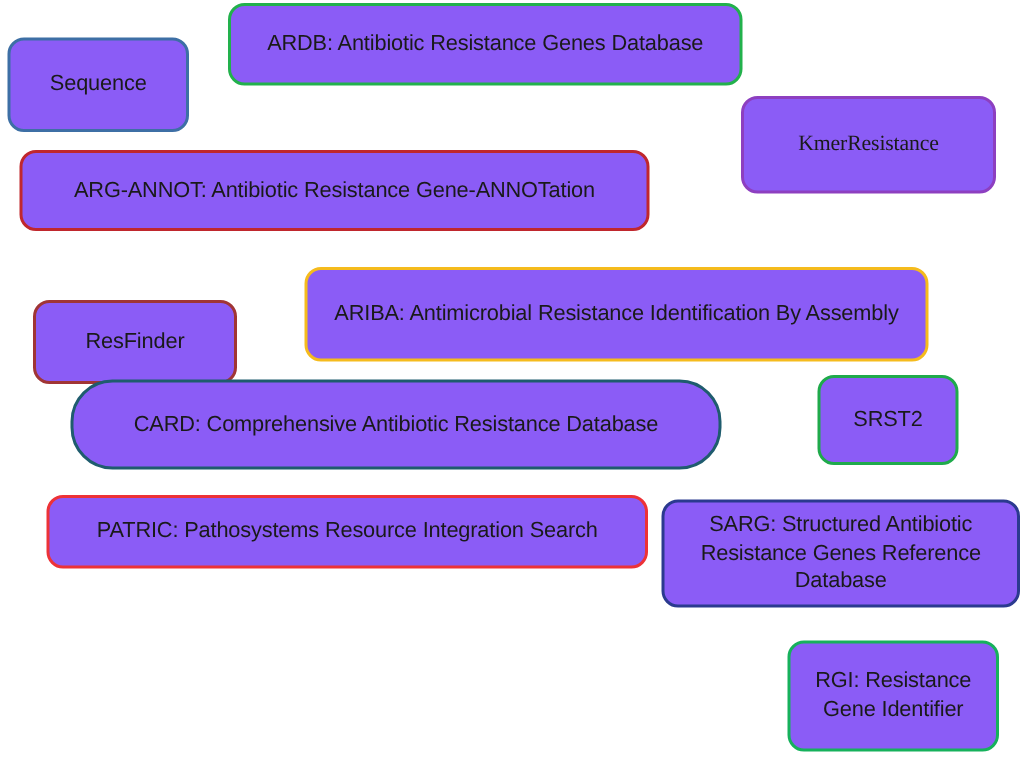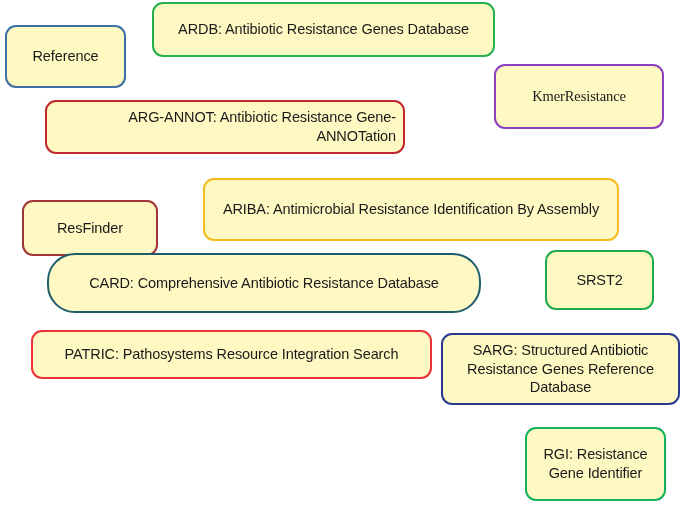--- a/index.html
+++ b/index.html
@@ -15,21 +15,21 @@
   #canvas {
     position: relative;
     width: 685px;
     height: 508px;
     background: #ffffff;
     overflow: hidden;
   }
   .node {
     position: absolute;
     box-sizing: border-box;
-    background: #fef9c3;
+    background: #8b5cf6;
     border-style: solid;
     border-width: 2px;
     border-radius: 11px;
     display: flex;
     align-items: center;
     justify-content: center;
     text-align: center;
     color: #1a1a1a;
     font-size: 14.5px;
     line-height: 1.28;
@@ -40,41 +40,41 @@
     display: block;
     width: 100%;
     white-space: pre-line;
   }
 </style>
 </head>
 <body>
 
 <div id="canvas" style="width: 685px; height: 508px; background: rgb(255, 255, 255);">
     <div class="node" style="left: 5px; top: 25px; width: 121px; height: 63px; border-color: rgb(61, 111, 165); color: rgb(26, 26, 26);">
-      <span class="label">Reference</span>
+      <span class="label">Sequence</span>
     </div>
     <div class="node" style="left: 152px; top: 2px; width: 343px; height: 55px; border-color: rgb(34, 177, 76); color: rgb(26, 26, 26);">
       <span class="label">ARDB: Antibiotic Resistance Genes Database</span>
     </div>
     <div class="node" style="left: 494px; top: 64px; width: 170px; height: 65px; border-color: rgb(141, 63, 192); color: rgb(26, 26, 26); font-family: Liberation Serif, serif;">
       <span class="label">KmerResistance</span>
     </div>
-    <div class="node" style="left: 45px; top: 100px; width: 360px; height: 54px; border-color: rgb(192, 39, 45); color: rgb(26, 26, 26); text-align: right;">
+    <div class="node" style="left: 13px; top: 100px; width: 420px; height: 54px; border-color: rgb(192, 39, 45); color: rgb(26, 26, 26);">
       <span class="label">ARG-ANNOT: Antibiotic Resistance Gene-ANNOTation</span>
     </div>
     <div class="node" style="left: 22px; top: 200px; width: 136px; height: 56px; border-color: rgb(160, 53, 53); color: rgb(26, 26, 26);">
       <span class="label">ResFinder</span>
     </div>
     <div class="node" style="left: 203px; top: 178px; width: 416px; height: 63px; border-color: rgb(245, 187, 29); color: rgb(26, 26, 26);">
       <span class="label">ARIBA: Antimicrobial Resistance Identification By Assembly</span>
     </div>
     <div class="node" style="left: 47px; top: 253px; width: 434px; height: 60px; border-color: rgb(31, 92, 110); color: rgb(26, 26, 26); border-radius: 28px;">
       <span class="label">CARD: Comprehensive Antibiotic Resistance Database</span>
     </div>
-    <div class="node" style="left: 545px; top: 250px; width: 109px; height: 60px; border-color: rgb(31, 170, 75); color: rgb(26, 26, 26);">
+    <div class="node" style="left: 545px; top: 250px; width: 94px; height: 60px; border-color: rgb(31, 170, 75); color: rgb(26, 26, 26);">
       <span class="label">SRST2</span>
     </div>
     <div class="node" style="left: 31px; top: 330px; width: 401px; height: 49px; border-color: rgb(237, 50, 55); color: rgb(26, 26, 26);">
       <span class="label">PATRIC: Pathosystems Resource Integration Search</span>
     </div>
     <div class="node" style="left: 441px; top: 333px; width: 239px; height: 72px; border-color: rgb(43, 58, 143); color: rgb(26, 26, 26);">
       <span class="label">SARG: Structured Antibiotic
 Resistance Genes Reference
 Database</span>
     </div>

